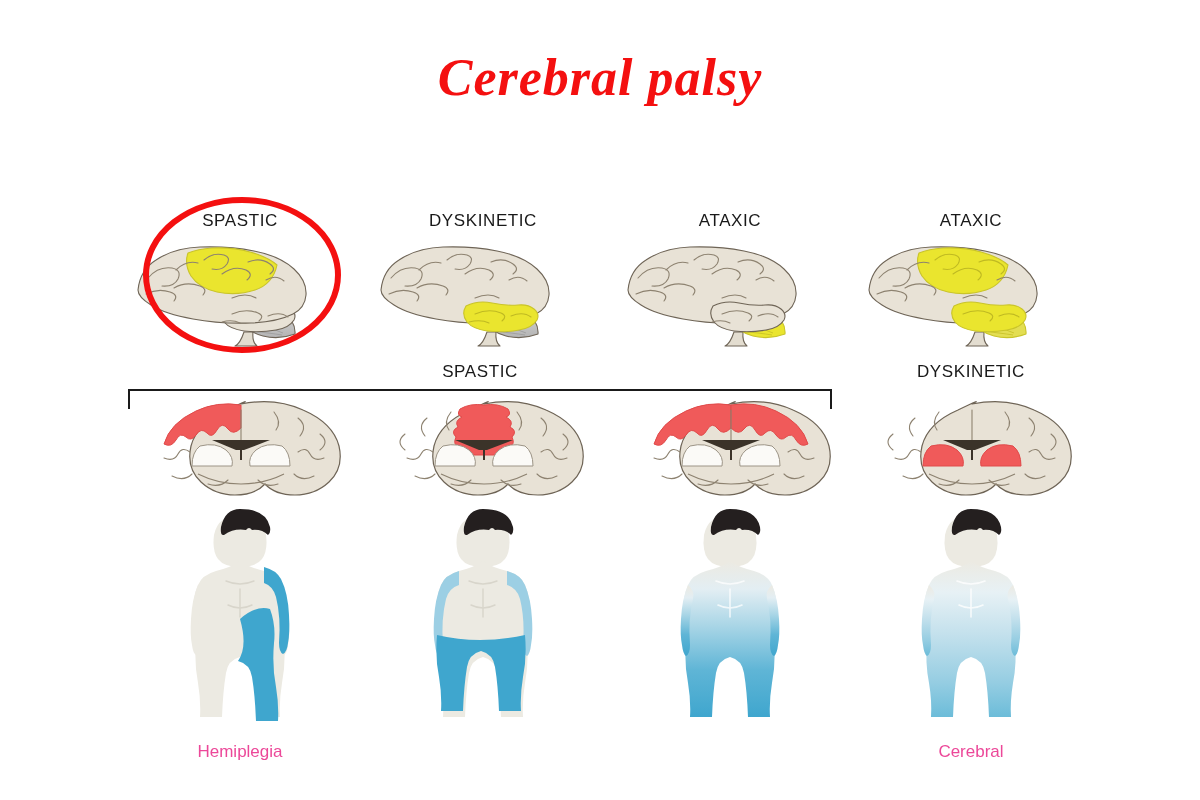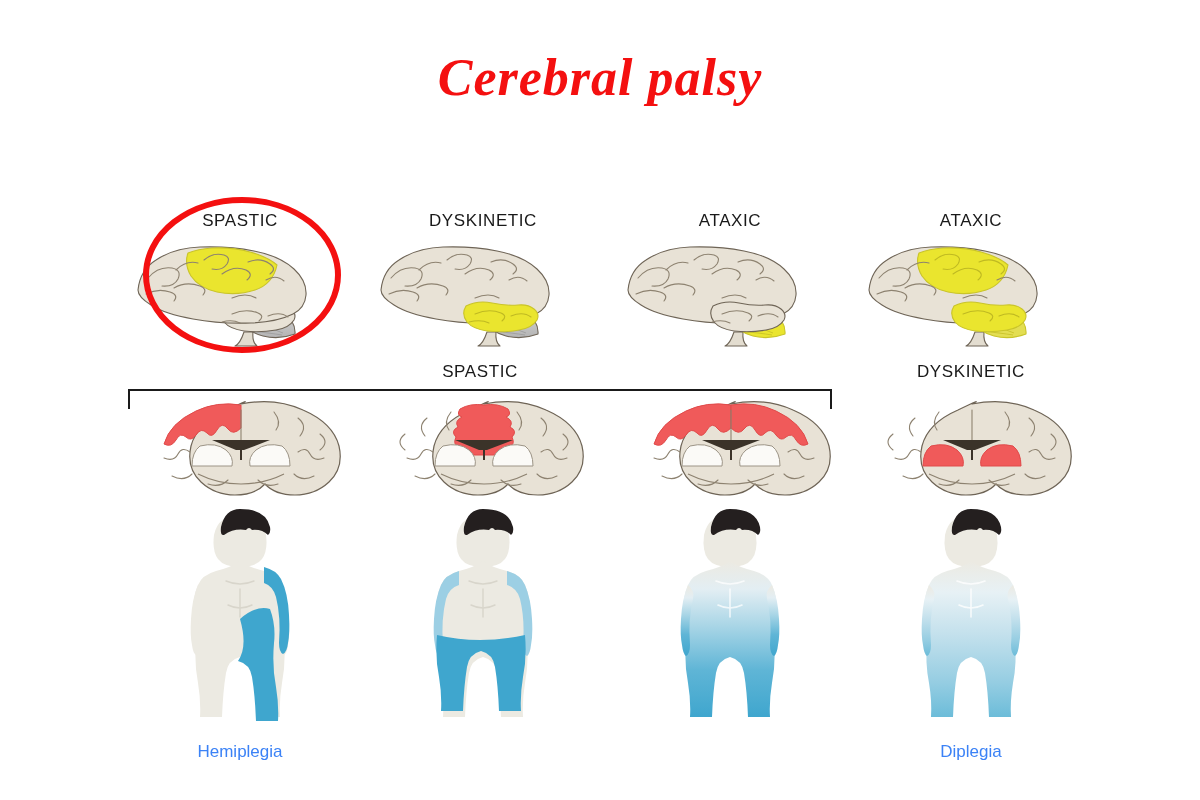--- a/index.html
+++ b/index.html
@@ -57,21 +57,21 @@
     font-size: 17px;
     letter-spacing: 0.6px;
     color: #191919;
     white-space: nowrap;
   }
   .body-label {
     position: absolute;
     text-align: center;
     font-family: "Liberation Sans", sans-serif;
     font-size: 17px;
-    color: #3b82f6;
+    color: #ec4899;
     white-space: nowrap;
   }
 
   
   .col { position: absolute; top: 0; width: 240px; height: 800px; }
   .col-1 { left:  120px; }
   .col-2 { left:  363px; }
   .col-3 { left:  610px; }
   .col-4 { left:  851px; }
 
@@ -476,21 +476,21 @@
         <path d="M30 80 q-6 14 -7 34 q-1 16 1 26 q1 9 4 11 q4 -2 4 -11 q-2 -26 3 -46 q2 -8 -5 -14 z" fill="url(#gradLight)"></path>
         <path d="M114 80 q6 14 7 34 q1 16 -1 26 q-1 9 -4 11 q-4 -2 -4 -11 q2 -26 -3 -46 q-2 -8 5 -14 z" fill="url(#gradLight)"></path>
       </g>
       <g fill="none" stroke="#ffffff" stroke-width="1.6" stroke-linecap="round" opacity="0.8">
         <path d="M58 76 q14 6 28 0"></path>
         <path d="M72 84 v28"></path>
         <path d="M60 100 q12 6 24 0"></path>
       </g>
     </svg>
 
-    <div class="body-label lbl-row-body">Diplegia</div>
+    <div class="body-label lbl-row-body">Cerebral</div>
   </div>
 
   <svg class="highlight-ellipse" viewBox="0 0 200 158">
     <ellipse cx="100" cy="79" rx="96" ry="75" fill="none" stroke="#f41010" stroke-width="6"></ellipse>
   </svg>
 
   <div class="group-label spastic-group-label">SPASTIC</div>
 
   <svg class="spastic-bracket" viewBox="0 0 704 22" preserveAspectRatio="none">
     <path d="M1 21 L1 2 L703 2 L703 21" fill="none" stroke="#1a1a1a" stroke-width="2" vector-effect="non-scaling-stroke"></path>

